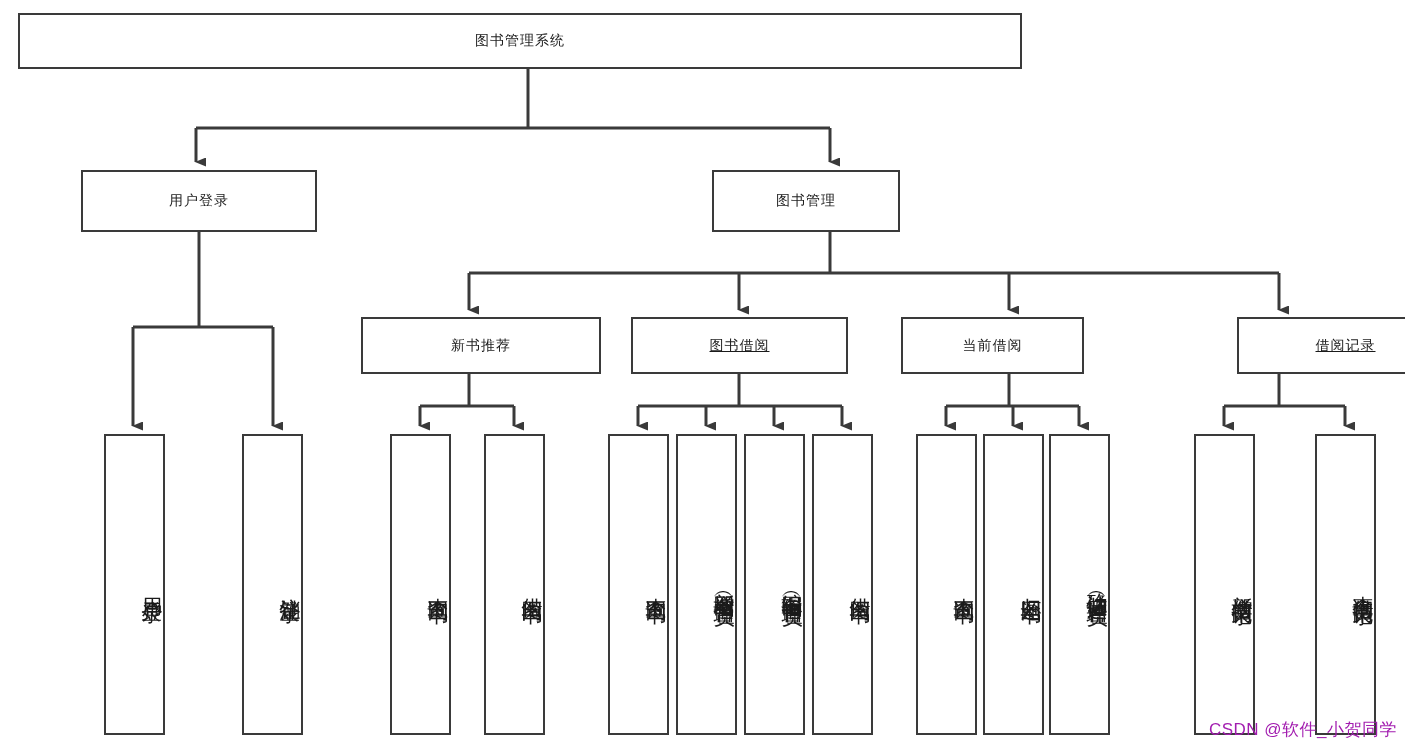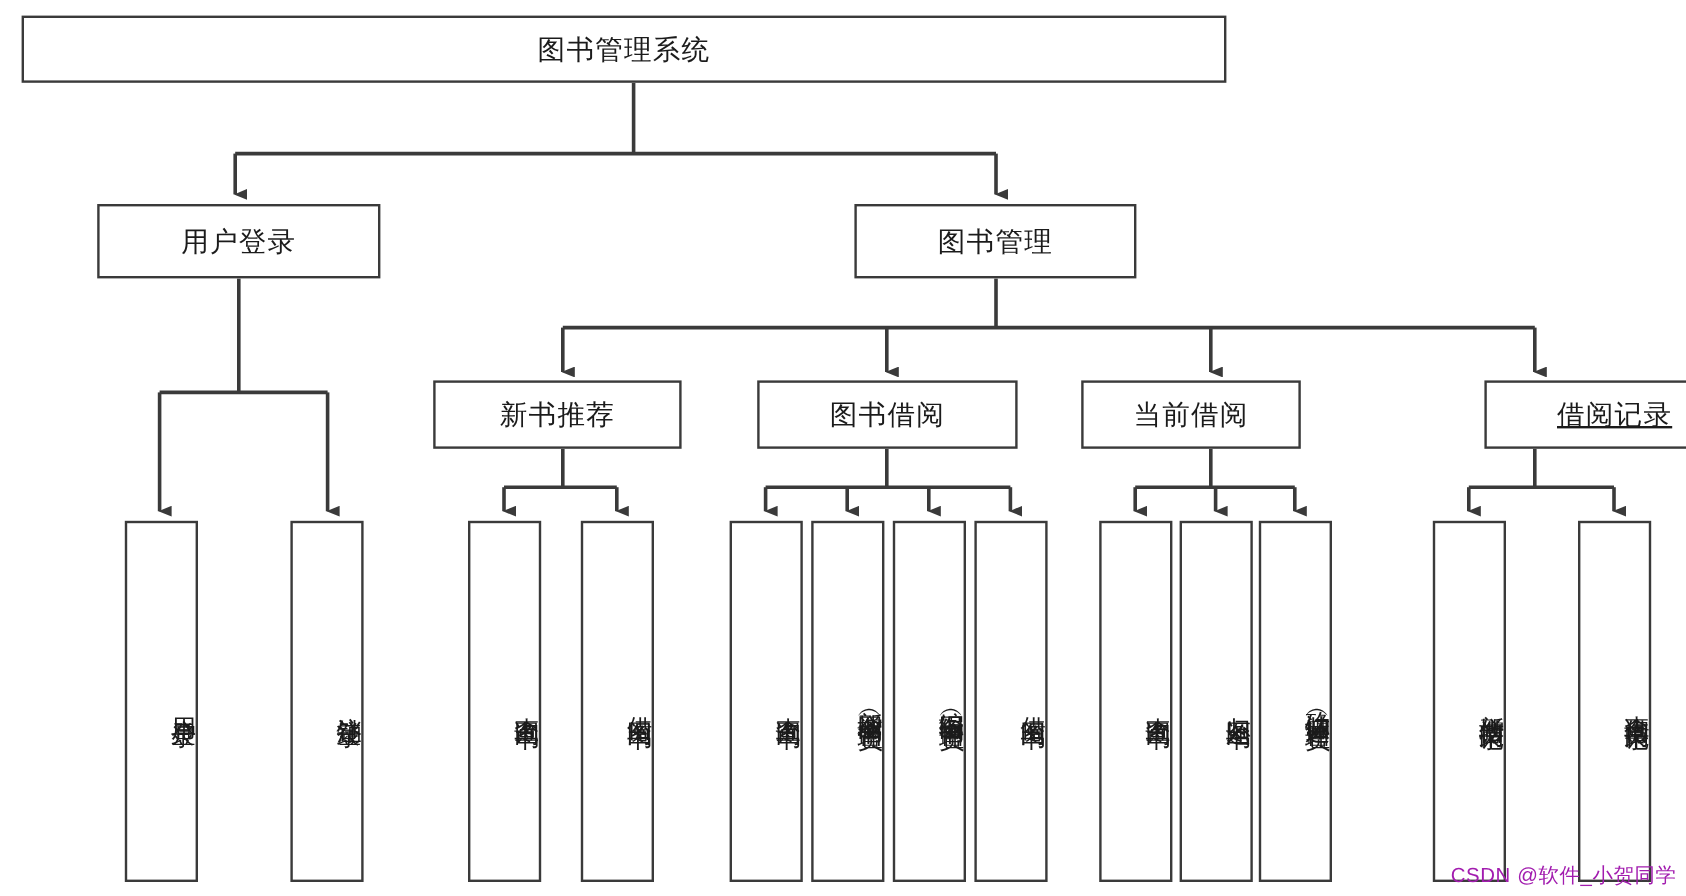--- a/index.html
+++ b/index.html
@@ -28,21 +28,21 @@
     position: absolute;
     box-sizing: border-box;
     background: #ffffff;
     border: 2px solid #3a3a3a;
     display: flex;
     align-items: center;
     justify-content: center;
     color: #1b1b1b;
   }
   .node.horiz {
-    font-size: 23px;
+    font-size: 14px;
     letter-spacing: 1px;
   }
   .node.vert {
     writing-mode: vertical-rl;
     text-orientation: upright;
     font-size: 21px;
     letter-spacing: 2px;
     padding-top: 6px;
     padding-bottom: 6px;
     align-items: flex-start;
@@ -122,28 +122,28 @@
     </g>
   </svg>
 
   <div class="node horiz" style="left:18px; top:13px; width:1004px; height:56px;">
     <span>图书管理系统</span>
   </div>
 
   <div class="node horiz" style="left:81px; top:170px; width:236px; height:62px;">
     <span>用户登录</span>
   </div>
-  <div class="node horiz" style="left:712px; top:170px; width:235px; height:62px;">
+  <div class="node horiz" style="left:712px; top:170px; width:188px; height:62px;">
     <span>图书管理</span>
   </div>
 
-  <div class="node horiz" style="left:361px; top:317px; width:207px; height:57px;">
+  <div class="node horiz" style="left:361px; top:317px; width:240px; height:57px;">
     <span>新书推荐</span>
   </div>
-  <div class="node horiz" style="left:631px; top:317px; width:217px; height:57px;">
+  <div class="node horiz" style="left:631px; top:317px; width:217px; height:57px;text-decoration:underline;">
     <span>图书借阅</span>
   </div>
   <div class="node horiz" style="left:901px; top:317px; width:183px; height:57px;">
     <span>当前借阅</span>
   </div>
   <div class="node horiz" style="left:1237px; top:317px; width:217px; height:57px;text-decoration:underline;">
     <span>借阅记录</span>
   </div>
 
   <div class="node vert" style="left:104px; top:434px; width:61px; height:301px;">

